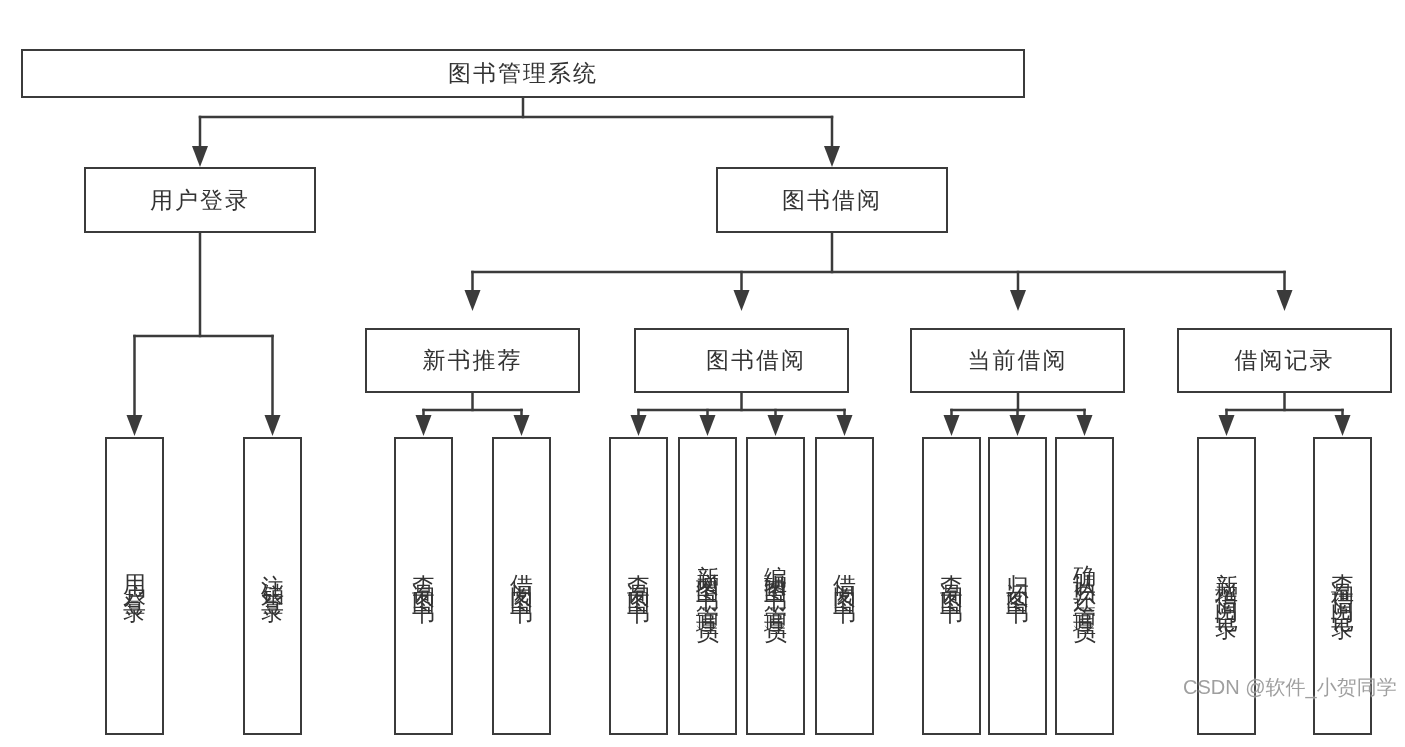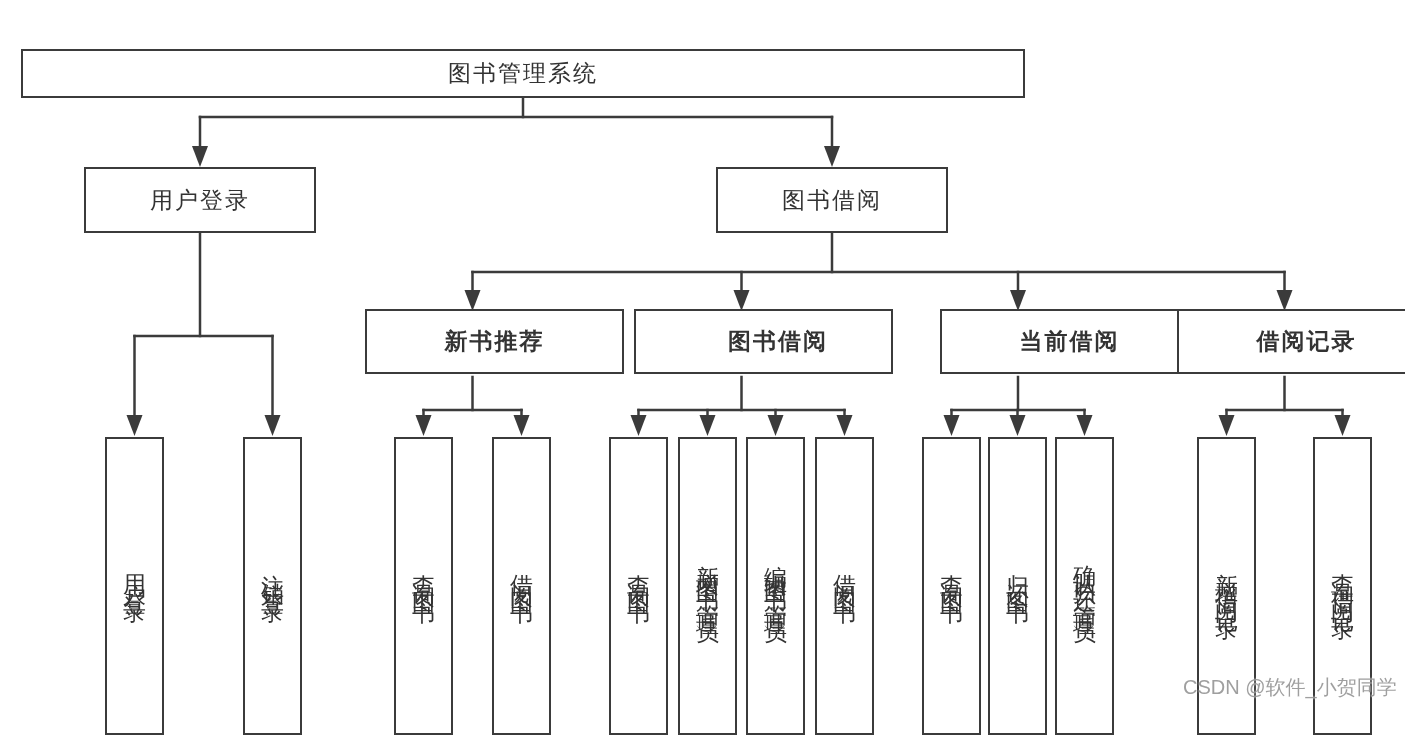--- a/index.html
+++ b/index.html
@@ -43,24 +43,24 @@
     color: #333333;
     white-space: nowrap;
   }
 
   .lvl0 { left: 21px;  top: 13px;  width: 1004px; height: 49px; margin-top: 36px; }
 
   .lvl1 { top: 167px; width: 232px; height: 66px; }
   .lvl1.p1 { left: 84px; }
   .lvl1.p2 { left: 716px; }
 
-  .lvl2 { top: 309px; width: 259px; height: 65px; font-weight: bold; }
+  .lvl2 { top: 328px; width: 215px; height: 65px; }
   .lvl2.c1 { left: 365px; }
   .lvl2.c2 { left: 634px; padding-left: 29px; }
-  .lvl2.c3 { left: 910px; margin-left: 30px; }
+  .lvl2.c3 { left: 910px; }
   .lvl2.c4 { left: 1177px; }
 
   .vbox { top: 437px; width: 59px; height: 298px; }
 
   .vtext {
     writing-mode: vertical-rl;
     text-orientation: mixed;
     font-size: 23px;
     color: #333333;
     letter-spacing: 9px;

